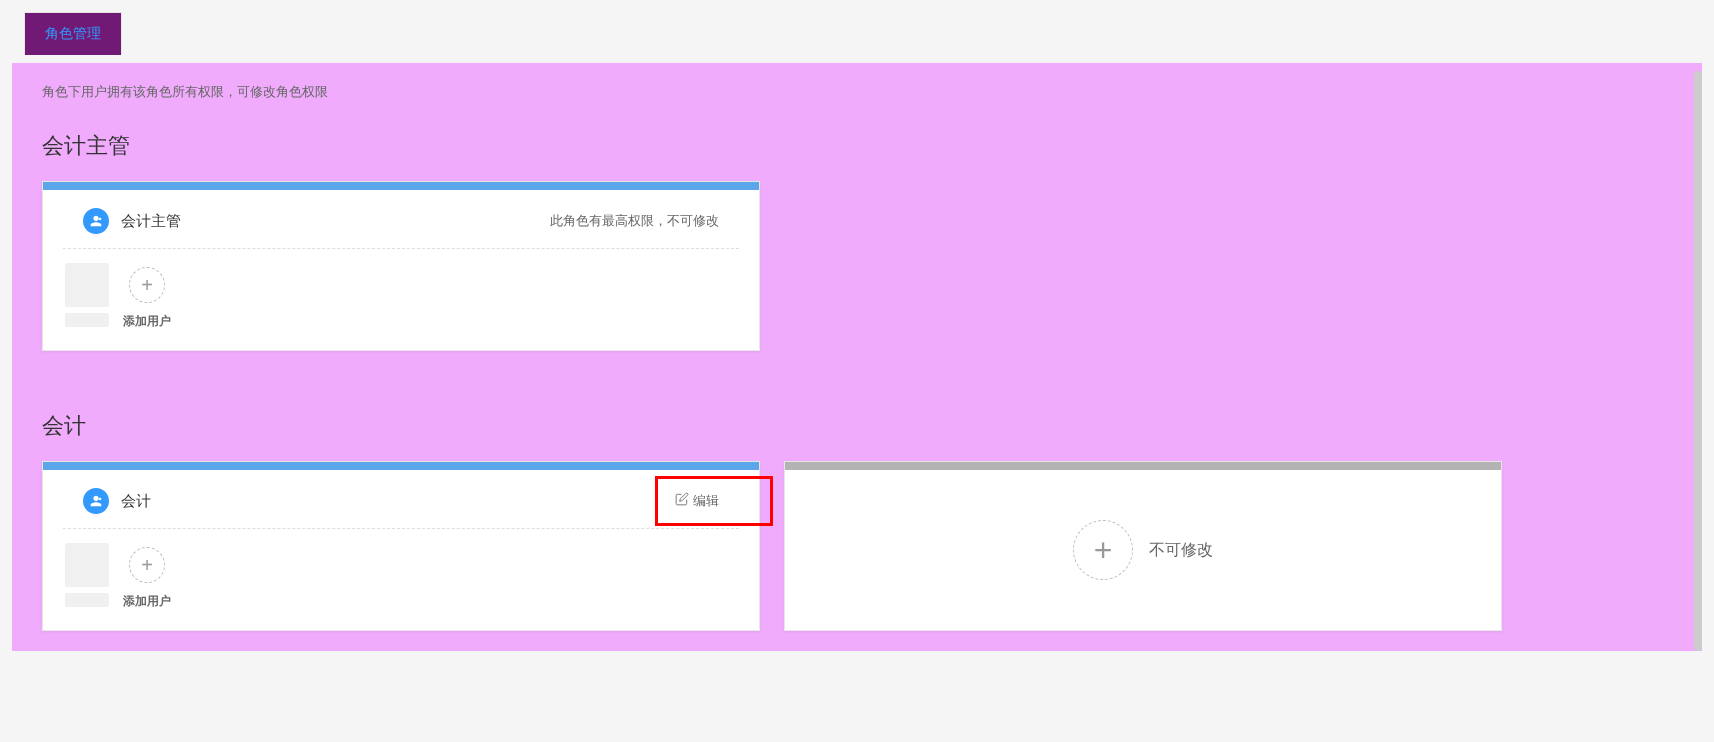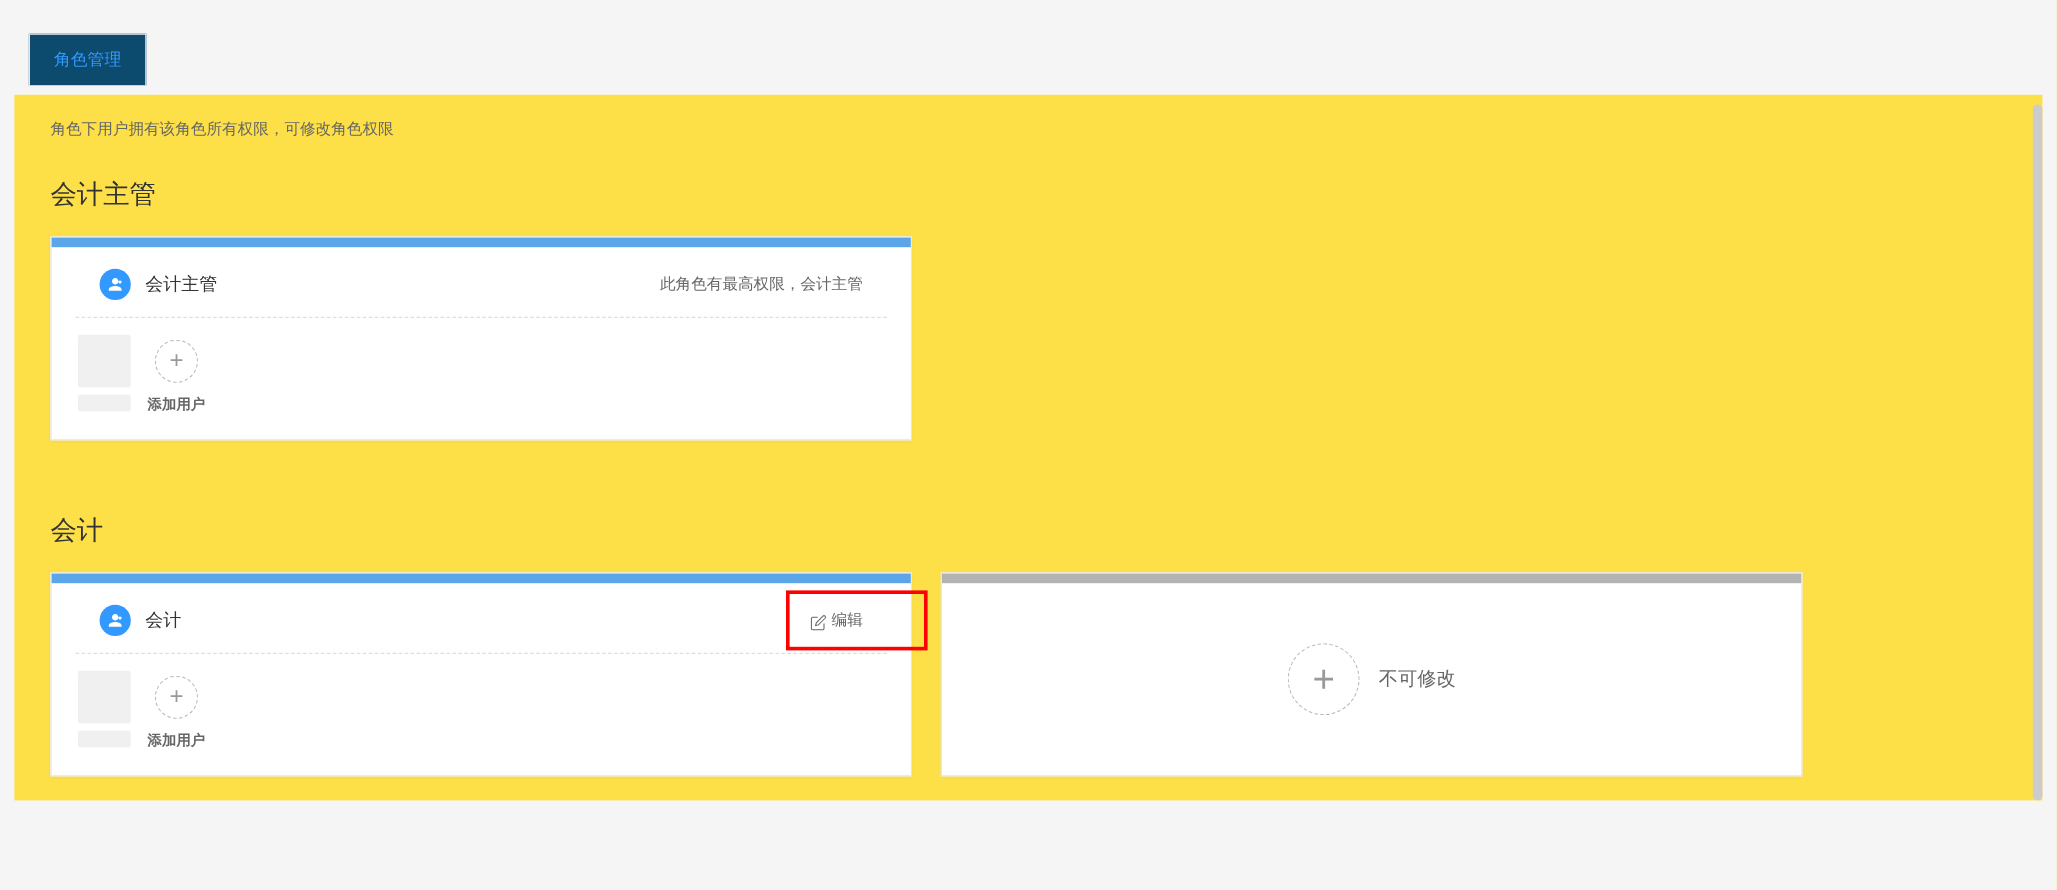--- a/index.html
+++ b/index.html
@@ -16,30 +16,29 @@
     .page-container {
       padding: 12px;
     }
     .tabs-bar {
       background: #f5f5f5;
       padding-left: 12px;
     }
     .tab {
       display: inline-block;
       padding: 12px 20px;
-      background: #0c4a6e;
+      background: #701a75;
       color: #3399ff;
       font-size: 14px;
       cursor: pointer;
       border: 1px solid #e6e6e6;
       border-bottom: none;
-      margin-top: 16px;
     }
     .content-area {
-      background: #fde047;
+      background: #f0abfc;
       padding: 20px 30px;
       margin-top: 8px;
       position: relative;
     }
     .description {
       color: #666;
       font-size: 13px;
       margin-bottom: 30px;
     }
     .section-title {
@@ -94,21 +93,21 @@
       font-size: 15px;
       color: #333;
       flex: 1;
     }
     .role-note {
       font-size: 13px;
       color: #666;
     }
     .edit-link {
       display: flex;
-      align-items: flex-end;
+      align-items: flex-start;
       color: #666;
       font-size: 13px;
       cursor: pointer;
       gap: 4px;
     }
     .edit-link svg {
       width: 14px;
       height: 14px;
       fill: none;
       stroke: #666;
@@ -231,21 +230,21 @@
       <div class="cards-row">
         <div class="role-card">
           <div class="card-top-bar"></div>
           <div class="card-header">
             <div class="role-icon">
               <svg viewBox="0 0 24 24">
                   <path d="M12 12c2.21 0 4-1.79 4-4s-1.79-4-4-4-4 1.79-4 4 1.79 4 4 4zm0 2c-2.67 0-8 1.34-8 4v2h16v-2c0-2.66-5.33-4-8-4z M18 7 a2 2 0 1 0 0 4 a2 2 0 1 0 0-4"></path>
                 </svg>
             </div>
             <div class="role-name">会计主管</div>
-            <div class="role-note">此角色有最高权限，会计主管</div>
+            <div class="role-note">此角色有最高权限，不可修改</div>
           </div>
           <div class="card-body">
             <div class="user-tile">
               <div class="avatar-blur"></div>
               <div class="user-name-blur"></div>
             </div>
             <div class="add-user-tile">
               <div class="add-circle">+</div>
               <div class="add-user-label">添加用户</div>
             </div>

